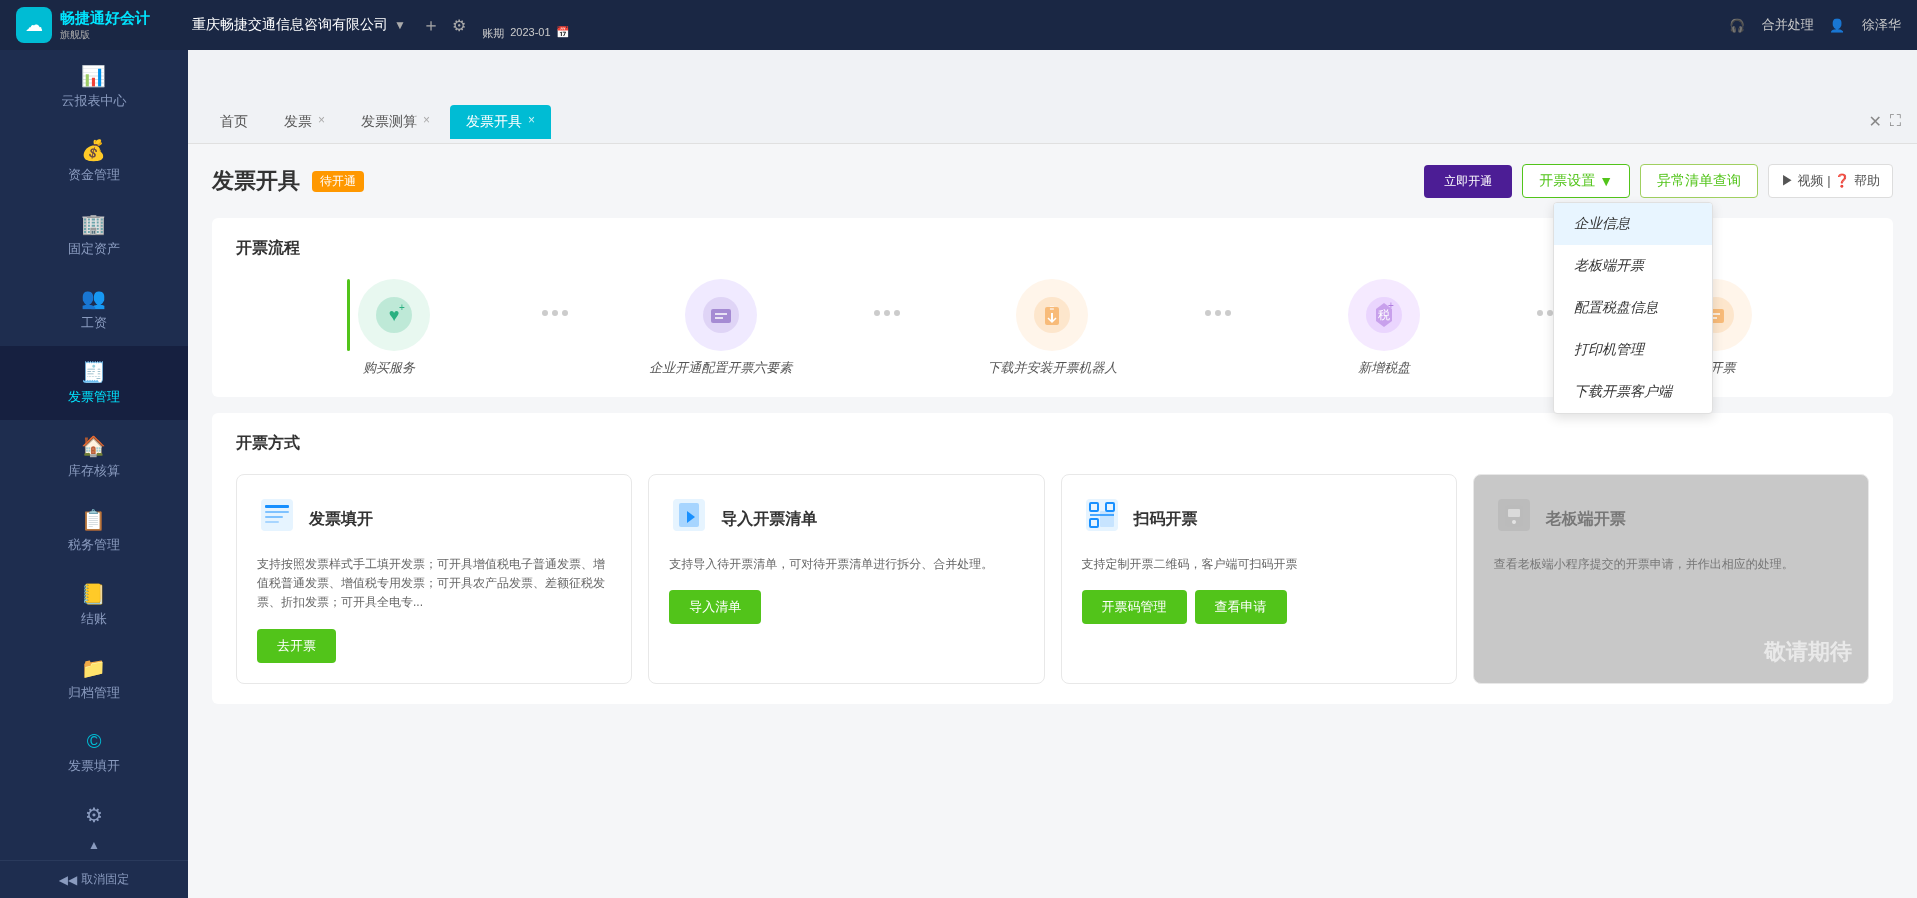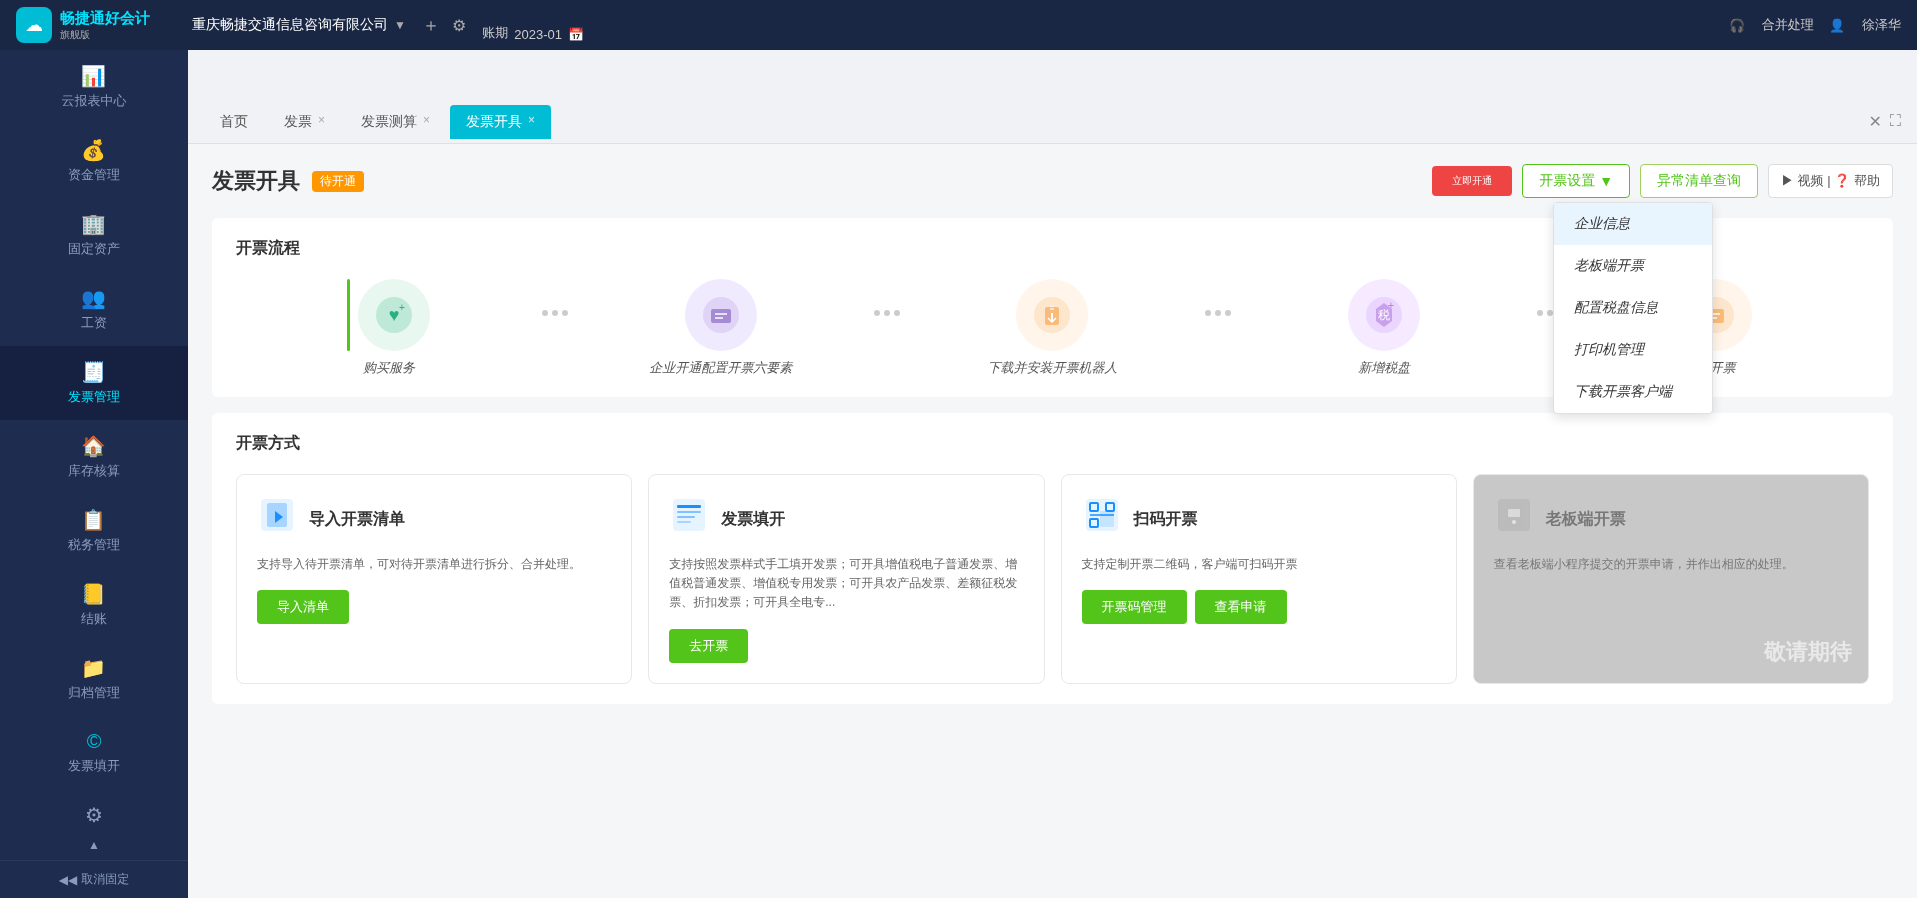--- a/index.html
+++ b/index.html
@@ -30,21 +30,21 @@
     }
     .logo-text { display: flex; flex-direction: column; }
     .logo-title { color: #00e5ff; font-size: 15px; font-weight: bold; }
     .logo-sub { color: #aaa; font-size: 10px; }
     .company-selector {
       display: flex; align-items: center; gap: 6px;
       color: white; cursor: pointer; font-size: 14px;
     }
     .company-selector .arrow { color: #aaa; font-size: 12px; }
     .top-actions { display: flex; align-items: center; gap: 12px; color: #aaa; font-size: 18px; cursor: pointer; }
-    .period-info { color: #ccc; font-size: 13px; display: flex; align-items: flex-end; gap: 6px; margin-top: 16px; }
+    .period-info { color: #ccc; font-size: 11px; display: flex; align-items: flex-start; gap: 6px; margin-top: 16px; }
     .top-right { margin-left: auto; display: flex; align-items: center; gap: 16px; color: #ccc; font-size: 13px; }
 
     
     .sidebar {
       position: fixed;
       left: 0; top: 50px;
       width: 188px;
       height: calc(100% - 50px);
       background: #1e2d4f;
       display: flex; flex-direction: column;
@@ -114,21 +114,21 @@
       display: flex; align-items: center; justify-content: space-between;
       margin-bottom: 20px;
     }
     .page-title-area { display: flex; align-items: center; gap: 12px; }
     .page-title { font-size: 22px; font-weight: bold; color: #333; }
     .status-badge {
       background: #ff9800; color: white;
       padding: 2px 8px; border-radius: 4px; font-size: 12px;
     }
     .header-actions { display: flex; gap: 10px; align-items: center; position: relative; }
-    .btn-primary { background: #ef4444; color: white; border: none; padding: 8px 20px; border-radius: 4px; cursor: pointer; font-size: 10px; }
+    .btn-primary { background: #4c1d95; color: white; border: none; padding: 8px 20px; border-radius: 4px; cursor: pointer; font-size: 12px; }
     .btn-outline-green {
       background: white; color: #52c41a; border: 1.5px solid #52c41a;
       padding: 7px 16px; border-radius: 4px; cursor: pointer; font-size: 14px;
       display: flex; align-items: center; gap: 4px;
     }
     .btn-outline-green-light {
       background: white; color: #52c41a; border: 1.5px solid #a0d060;
       padding: 7px 16px; border-radius: 4px; cursor: pointer; font-size: 14px;
     }
     .btn-video { background: white; color: #555; border: 1px solid #ddd; padding: 7px 12px; border-radius: 4px; cursor: pointer; font-size: 13px; }
@@ -430,45 +430,45 @@
 
     <div class="section">
       <div class="section-title">开票方式</div>
       <div class="methods-grid">
 
         <div class="method-card">
           <div class="method-header">
             <div class="method-icon">
               <svg width="40" height="40" viewBox="0 0 40 40">
                   <rect x="4" y="4" width="32" height="32" rx="4" fill="#e6f4ff"></rect>
-                  <rect x="10" y="8" width="20" height="24" rx="2" fill="#1890ff" opacity="0.3"></rect>
-                  <polygon points="18,16 18,28 26,22" fill="#1890ff"></polygon>
-                </svg>
-            </div>
-            <span class="method-title">导入开票清单</span>
-          </div>
-          <div class="method-desc">支持导入待开票清单，可对待开票清单进行拆分、合并处理。</div>
-          <button class="btn-green">导入清单</button>
-        </div>
-
-        <div class="method-card">
-          <div class="method-header">
-            <div class="method-icon">
-              <svg width="40" height="40" viewBox="0 0 40 40">
-                  <rect x="4" y="4" width="32" height="32" rx="4" fill="#e6f4ff"></rect>
                   <rect x="8" y="10" width="24" height="3" rx="1" fill="#1890ff"></rect>
                   <rect x="8" y="16" width="24" height="2" rx="1" fill="#1890ff" opacity="0.5"></rect>
                   <rect x="8" y="21" width="18" height="2" rx="1" fill="#1890ff" opacity="0.5"></rect>
                   <rect x="8" y="26" width="14" height="2" rx="1" fill="#1890ff" opacity="0.3"></rect>
                 </svg>
             </div>
             <span class="method-title">发票填开</span>
           </div>
           <div class="method-desc">支持按照发票样式手工填开发票；可开具增值税电子普通发票、增值税普通发票、增值税专用发票；可开具农产品发票、差额征税发票、折扣发票；可开具全电专...</div>
           <button class="btn-green">去开票</button>
+        </div>
+
+        <div class="method-card">
+          <div class="method-header">
+            <div class="method-icon">
+              <svg width="40" height="40" viewBox="0 0 40 40">
+                  <rect x="4" y="4" width="32" height="32" rx="4" fill="#e6f4ff"></rect>
+                  <rect x="10" y="8" width="20" height="24" rx="2" fill="#1890ff" opacity="0.3"></rect>
+                  <polygon points="18,16 18,28 26,22" fill="#1890ff"></polygon>
+                </svg>
+            </div>
+            <span class="method-title">导入开票清单</span>
+          </div>
+          <div class="method-desc">支持导入待开票清单，可对待开票清单进行拆分、合并处理。</div>
+          <button class="btn-green">导入清单</button>
         </div>
 
         <div class="method-card">
           <div class="method-header">
             <div class="method-icon">
               <svg width="40" height="40" viewBox="0 0 40 40">
                   <rect x="4" y="4" width="32" height="32" rx="4" fill="#e6f4ff"></rect>
                   <rect x="8" y="8" width="8" height="8" rx="1" fill="none" stroke="#1890ff" stroke-width="2"></rect>
                   <rect x="24" y="8" width="8" height="8" rx="1" fill="none" stroke="#1890ff" stroke-width="2"></rect>
                   <rect x="8" y="24" width="8" height="8" rx="1" fill="none" stroke="#1890ff" stroke-width="2"></rect>

